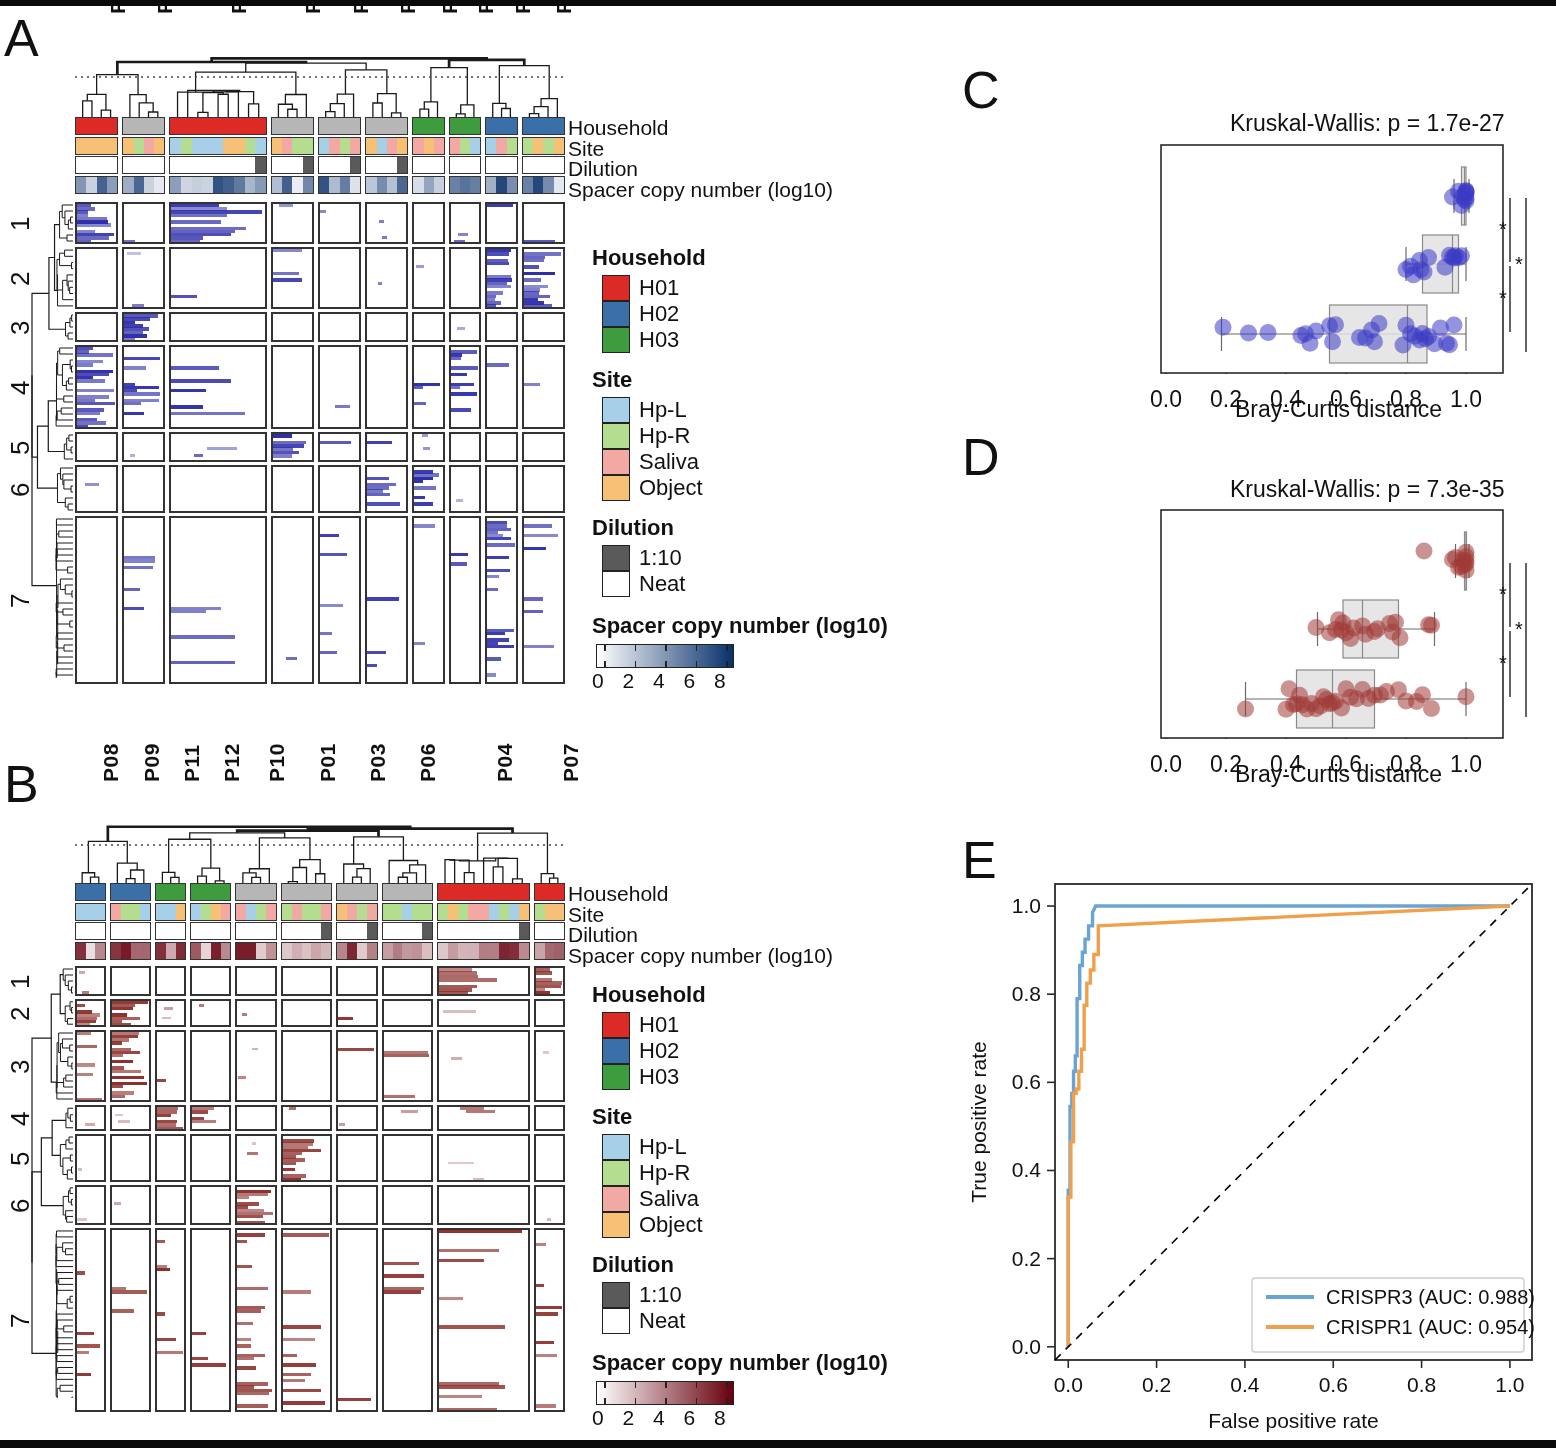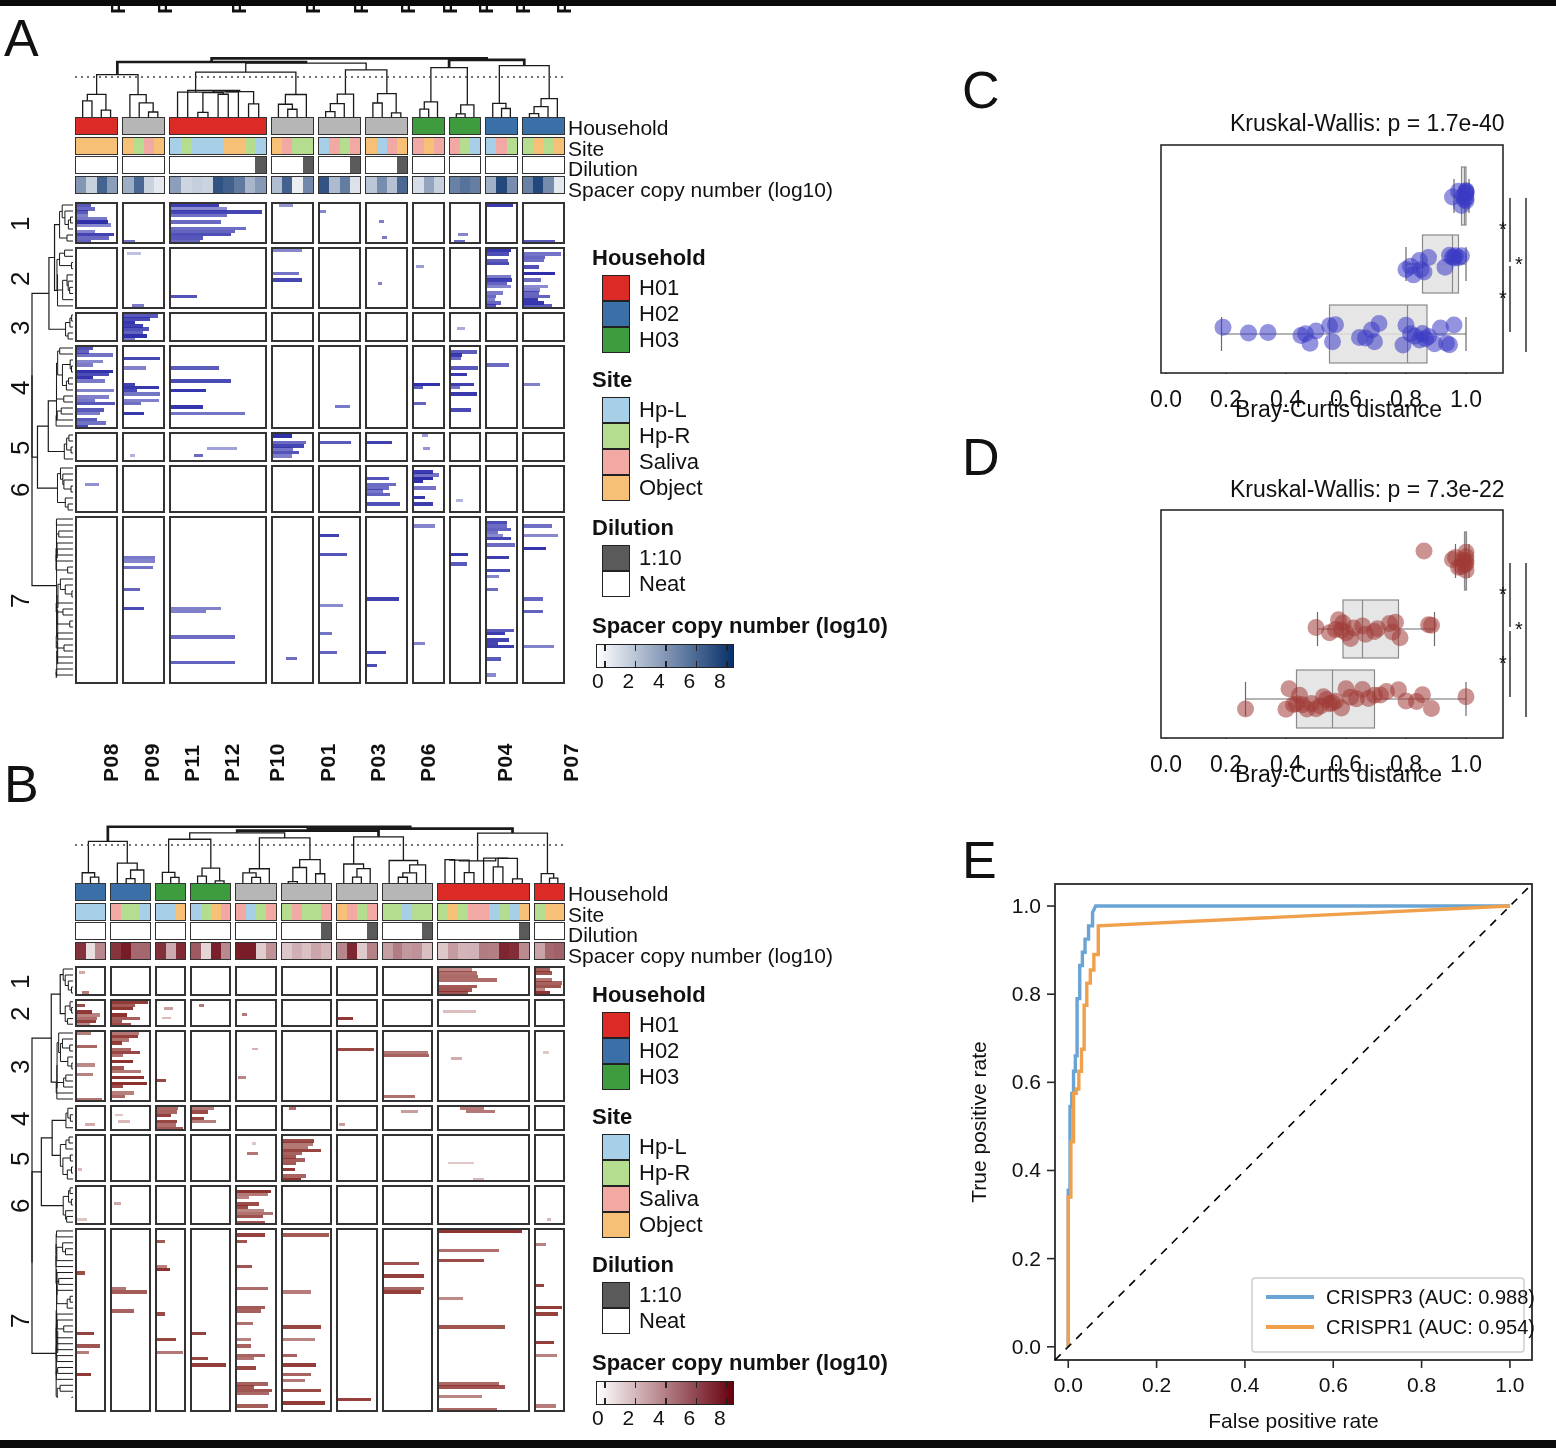--- a/index.html
+++ b/index.html
@@ -1797,21 +1797,21 @@
           <div class="cbar-ticks" style="position:relative;left:-4px;font-size:21px;letter-spacing:0;width:0;">0</div>
           <div class="cbar-ticks" style="position:relative;left:26.5px;font-size:21px;letter-spacing:0;width:0;">2</div>
           <div class="cbar-ticks" style="position:relative;left:57px;font-size:21px;letter-spacing:0;width:0;">4</div>
           <div class="cbar-ticks" style="position:relative;left:87.5px;font-size:21px;letter-spacing:0;width:0;">6</div>
           <div class="cbar-ticks" style="position:relative;left:118px;font-size:21px;letter-spacing:0;width:0;">8</div>
         </div>
       </div>
     </div>
 
   <div class="abs panel-letter" style="left:962px;top:58px;">C</div>
-  <div class="abs kw-title" style="left:1230px;top:104px;">Kruskal-Wallis: p = 1.7e-40</div>
+  <div class="abs kw-title" style="left:1230px;top:104px;">Kruskal-Wallis: p = 1.7e-27</div>
   <div class="abs" id="c-catlabels"></div>
   <svg class="abs" id="c-plot" style="left:1160px;top:138px;" width="396" height="230">
       <rect x="1" y="1" width="342" height="228" fill="#fff" stroke="#2a2a2a" stroke-width="1.6"></rect>
       <line x1="294" y1="52" x2="309" y2="52" stroke="#6b6b6b" stroke-width="1.2"></line>
       <line x1="294" y1="35" x2="294" y2="69" stroke="#6b6b6b" stroke-width="1.2"></line>
       <line x1="309" y1="35" x2="309" y2="69" stroke="#6b6b6b" stroke-width="1.2"></line>
       <rect x="301.5" y="23" width="4.499999999999943" height="58" fill="#e2e2e2" fill-opacity="0.85" stroke="#8a8a8a" stroke-width="1.2"></rect>
       <line x1="304.5" y1="23" x2="304.5" y2="81" stroke="#8a8a8a" stroke-width="1.2"></line>
       <g>
         <circle cx="292.5" cy="53.02753493748605" r="8.5" fill="#3b3bc4" fill-opacity="0.55"></circle>
@@ -1899,21 +1899,21 @@
       <div class="tick-num" style="position:absolute;left:1146px;top:380px;width:40px;text-align:center;">0.0</div>
       <div class="tick-num" style="position:absolute;left:1206px;top:380px;width:40px;text-align:center;">0.2</div>
       <div class="tick-num" style="position:absolute;left:1266px;top:380px;width:40px;text-align:center;">0.4</div>
       <div class="tick-num" style="position:absolute;left:1326px;top:380px;width:40px;text-align:center;">0.6</div>
       <div class="tick-num" style="position:absolute;left:1386px;top:380px;width:40px;text-align:center;">0.8</div>
       <div class="tick-num" style="position:absolute;left:1446px;top:380px;width:40px;text-align:center;">1.0</div>
     </div>
   <div class="abs ax-label" style="left:1235px;top:390px;">Bray-Curtis distance</div>
 
   <div class="abs panel-letter" style="left:962px;top:425px;">D</div>
-  <div class="abs kw-title" style="left:1230px;top:470px;">Kruskal-Wallis: p = 7.3e-22</div>
+  <div class="abs kw-title" style="left:1230px;top:470px;">Kruskal-Wallis: p = 7.3e-35</div>
   <div class="abs" id="d-catlabels"></div>
   <svg class="abs" id="d-plot" style="left:1160px;top:503px;" width="396" height="230">
       <rect x="1" y="1" width="342" height="228" fill="#fff" stroke="#2a2a2a" stroke-width="1.6"></rect>
       <line x1="295.49999999999994" y1="52" x2="309" y2="52" stroke="#6b6b6b" stroke-width="1.2"></line>
       <line x1="295.49999999999994" y1="35" x2="295.49999999999994" y2="69" stroke="#6b6b6b" stroke-width="1.2"></line>
       <line x1="309" y1="35" x2="309" y2="69" stroke="#6b6b6b" stroke-width="1.2"></line>
       <rect x="304.5" y="23" width="2" height="58" fill="#e2e2e2" fill-opacity="0.85" stroke="#8a8a8a" stroke-width="1.2"></rect>
       <line x1="305.99999999999994" y1="23" x2="305.99999999999994" y2="81" stroke="#8a8a8a" stroke-width="1.2"></line>
       <g>
         <circle cx="264" cy="42.08638476068154" r="8.5" fill="#a03a36" fill-opacity="0.55"></circle>

